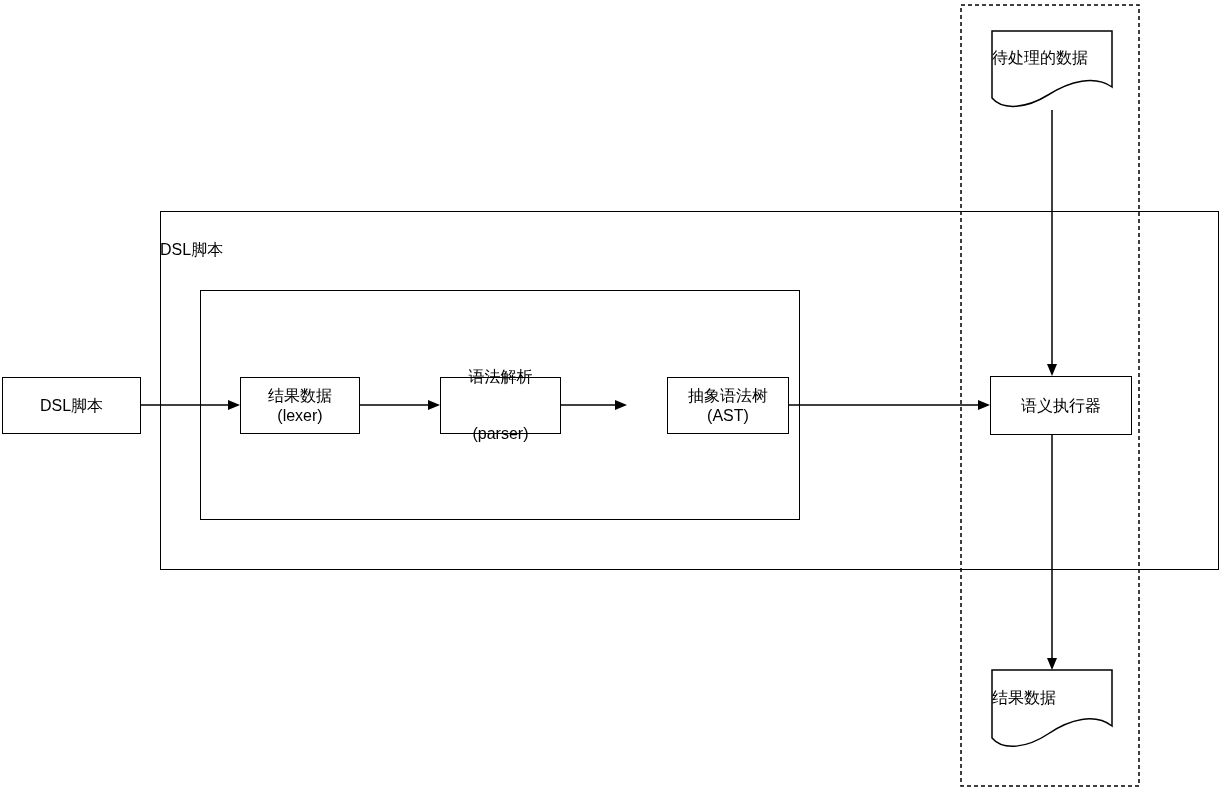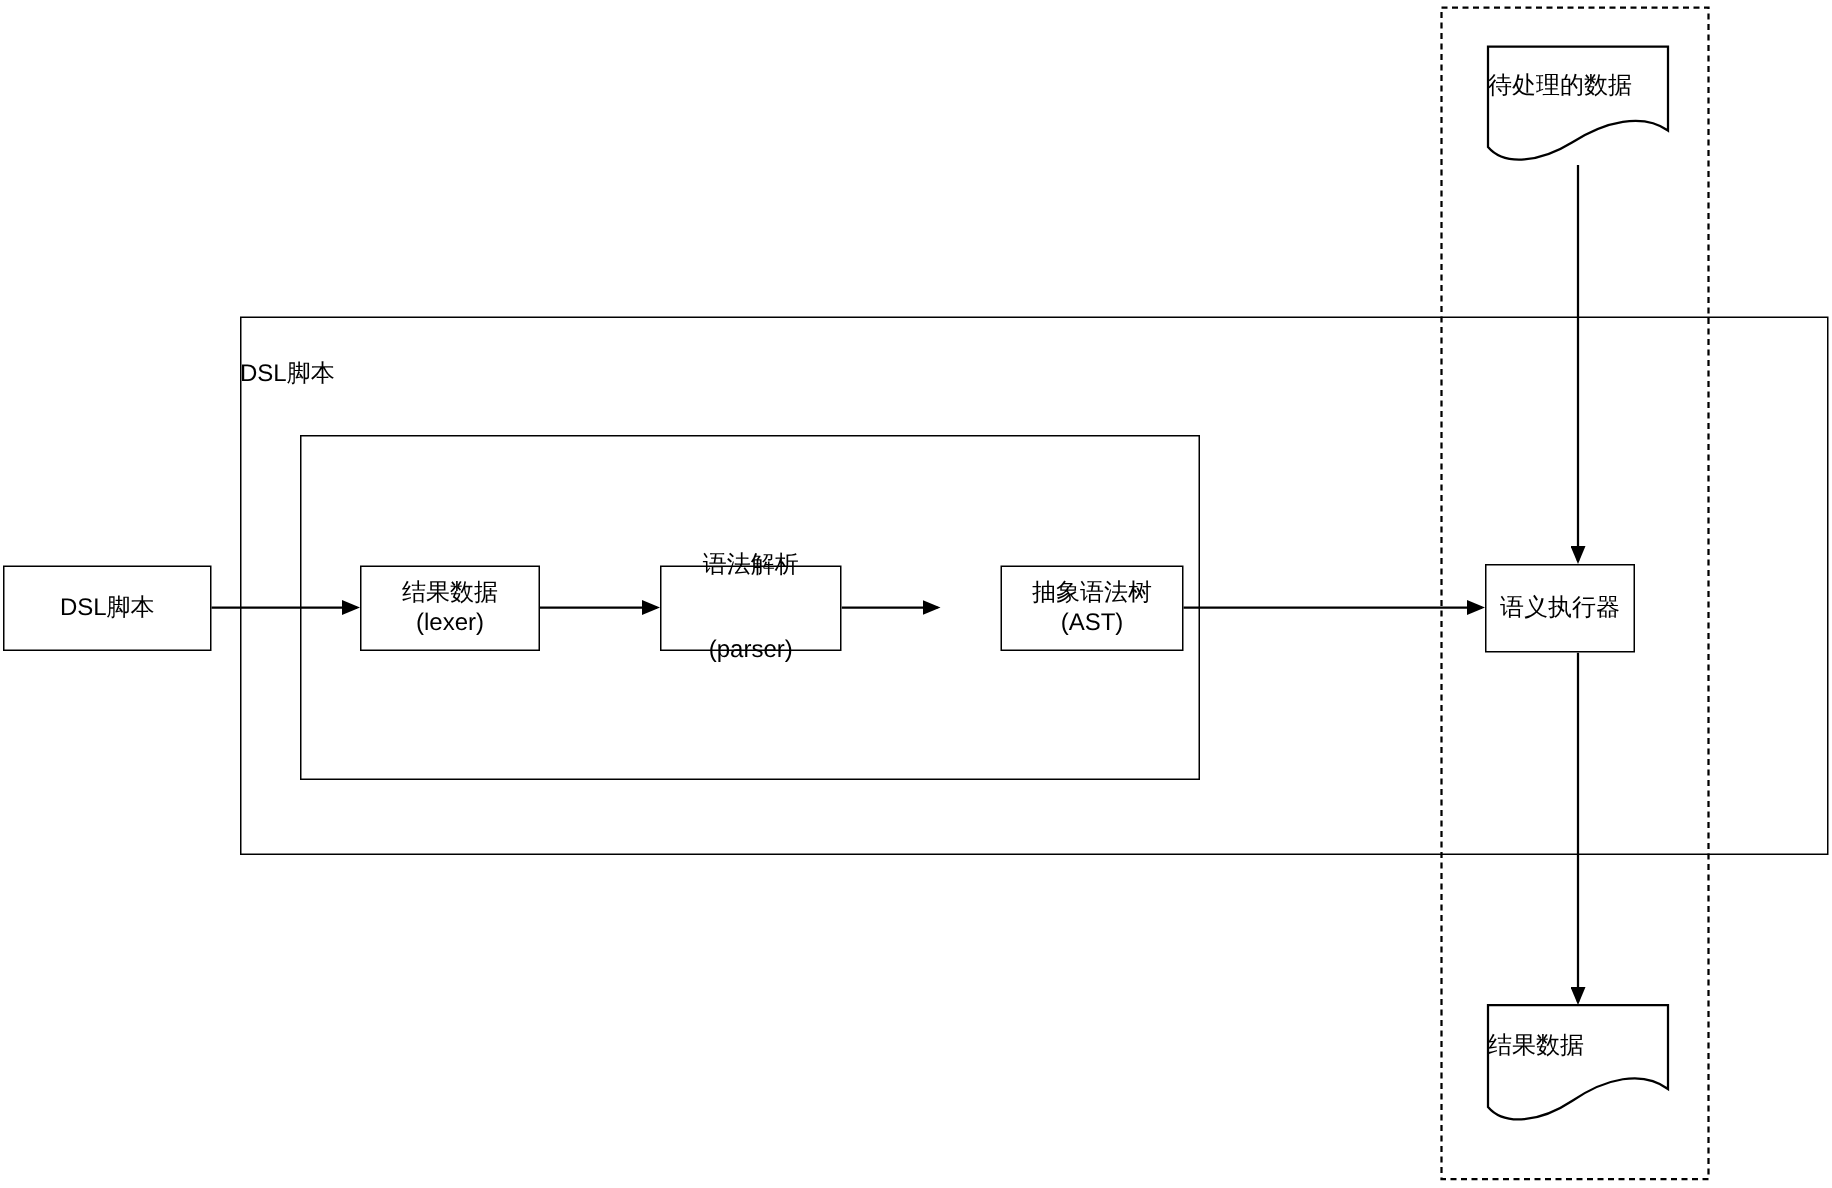--- a/index.html
+++ b/index.html
@@ -48,21 +48,21 @@
     font-size: 16px;
     line-height: 1.2;
     text-align: left;
     white-space: nowrap;
   }
   
   #dsl-script   { left: 2px;   top: 377px; width: 139px; height: 57px; }
   #lexer        { left: 240px; top: 377px; width: 120px; height: 57px; }
   #parser       { left: 440px; top: 377px; width: 121px; height: 57px; gap: 37px; }
   #ast          { left: 627px; top: 377px; width: 122px; height: 57px; margin-left: 40px; }
-  #executor     { left: 990px; top: 376px; width: 100px; height: 59px; }
+  #executor     { left: 990px; top: 376px; width: 142px; height: 59px; }
   #outer-box    { left: 160px; top: 211px; width: 1059px; height: 359px; }
   #inner-box    { left: 200px; top: 290px; width: 600px;  height: 230px; }
   #parser-title { left: 160px; top: 240px; width: 712px; }
   #extract-label{ left: 760px; top: 372px; width: 210px; }
   #input-doc-label  { left: 992px; top: 48px;  width: 120px; }
   #result-doc-label { left: 992px; top: 688px; width: 138px; }
 </style>
 </head>
 <body>
 

